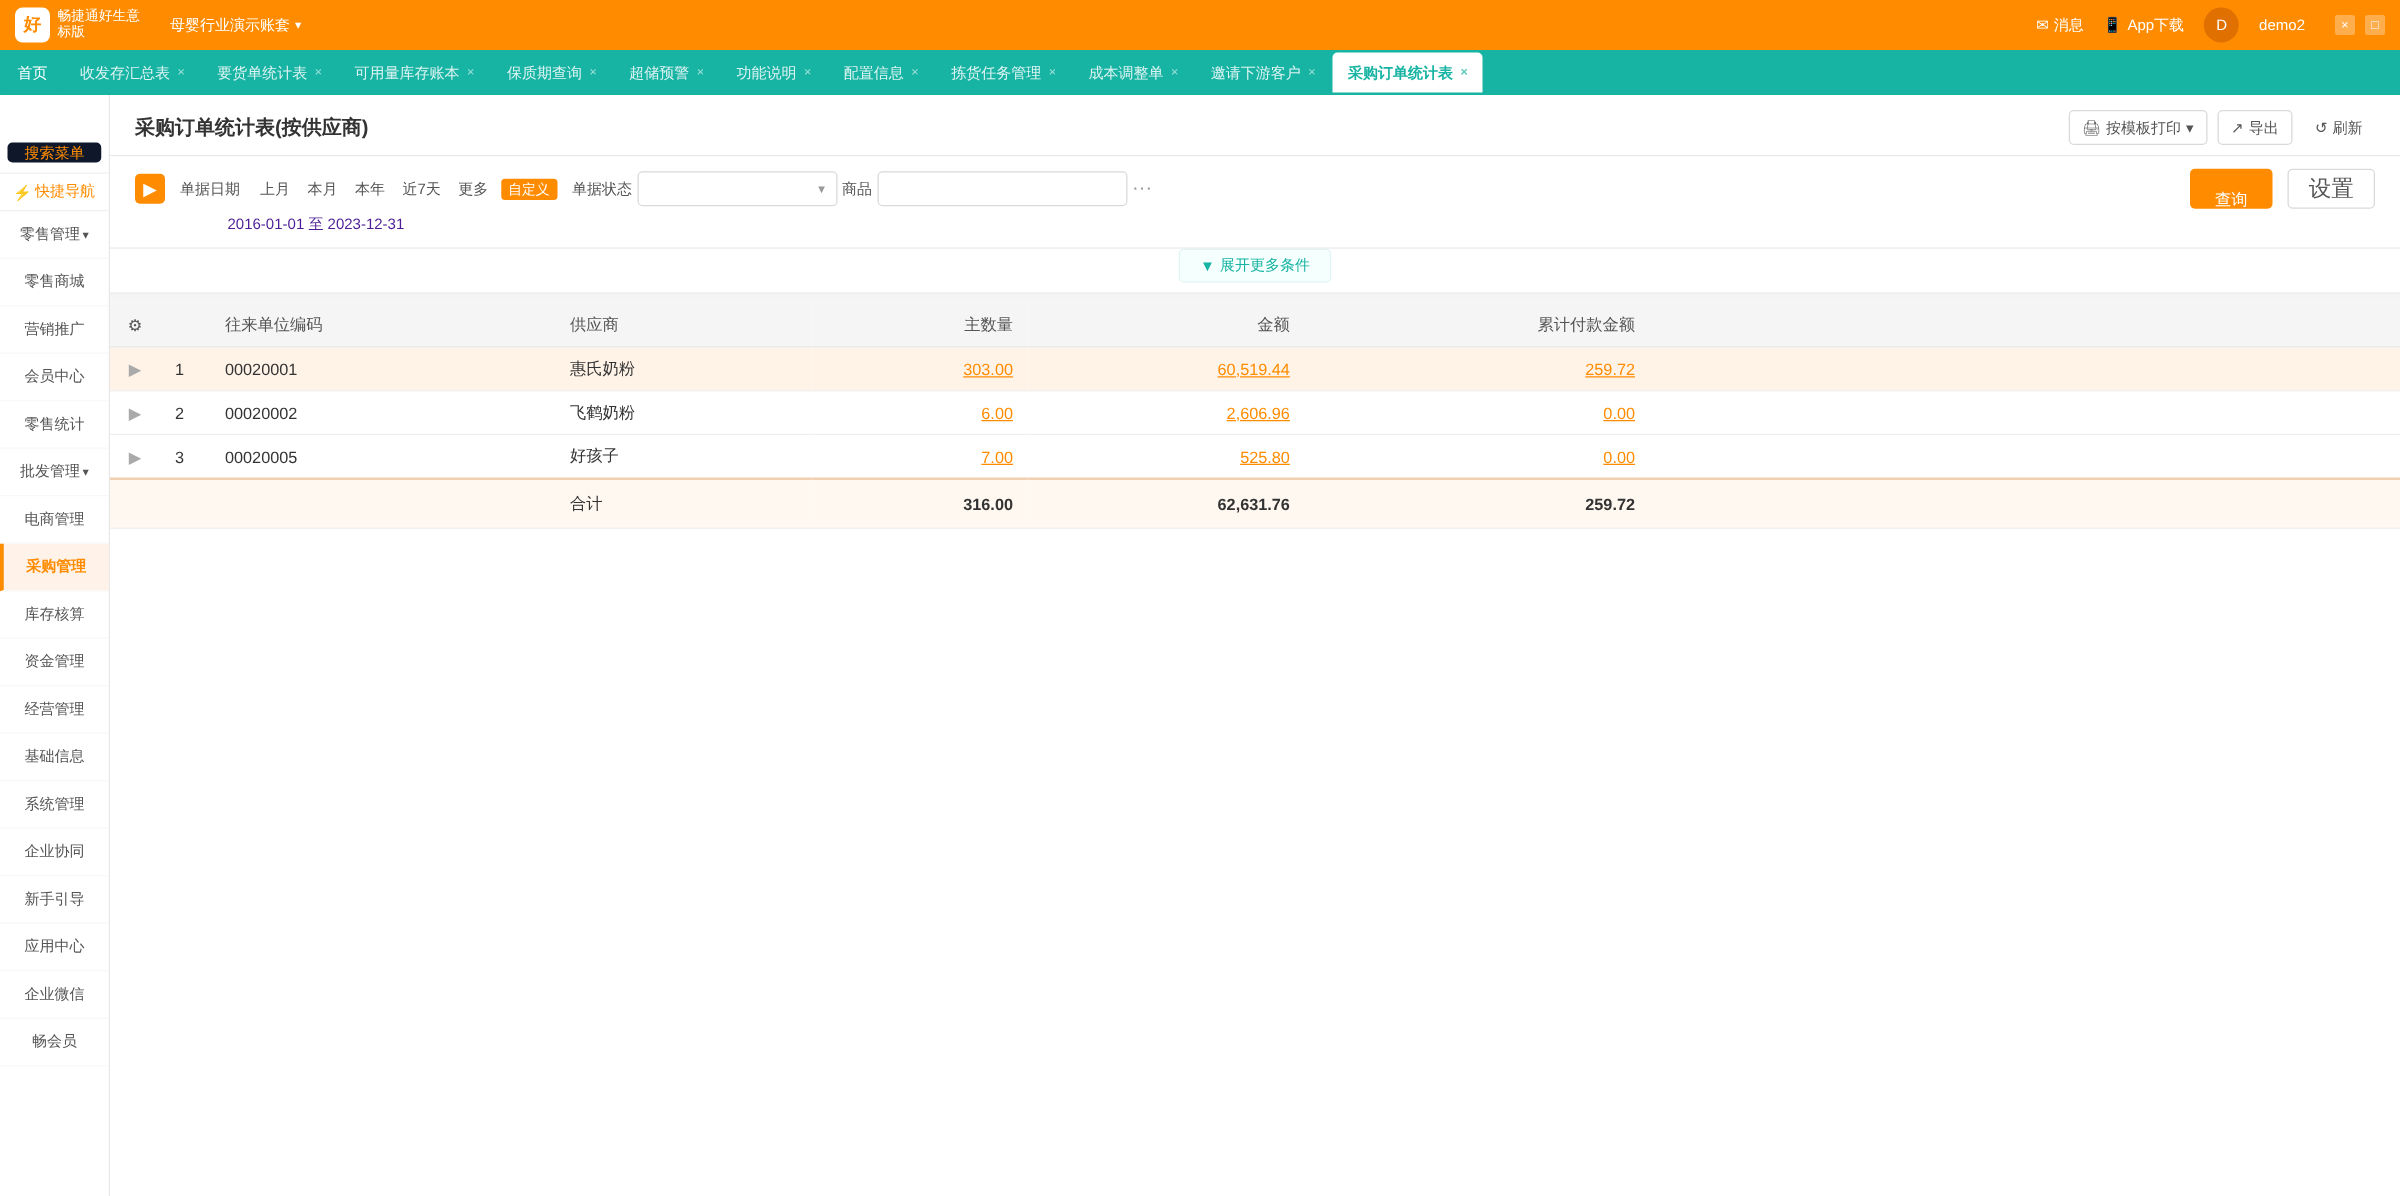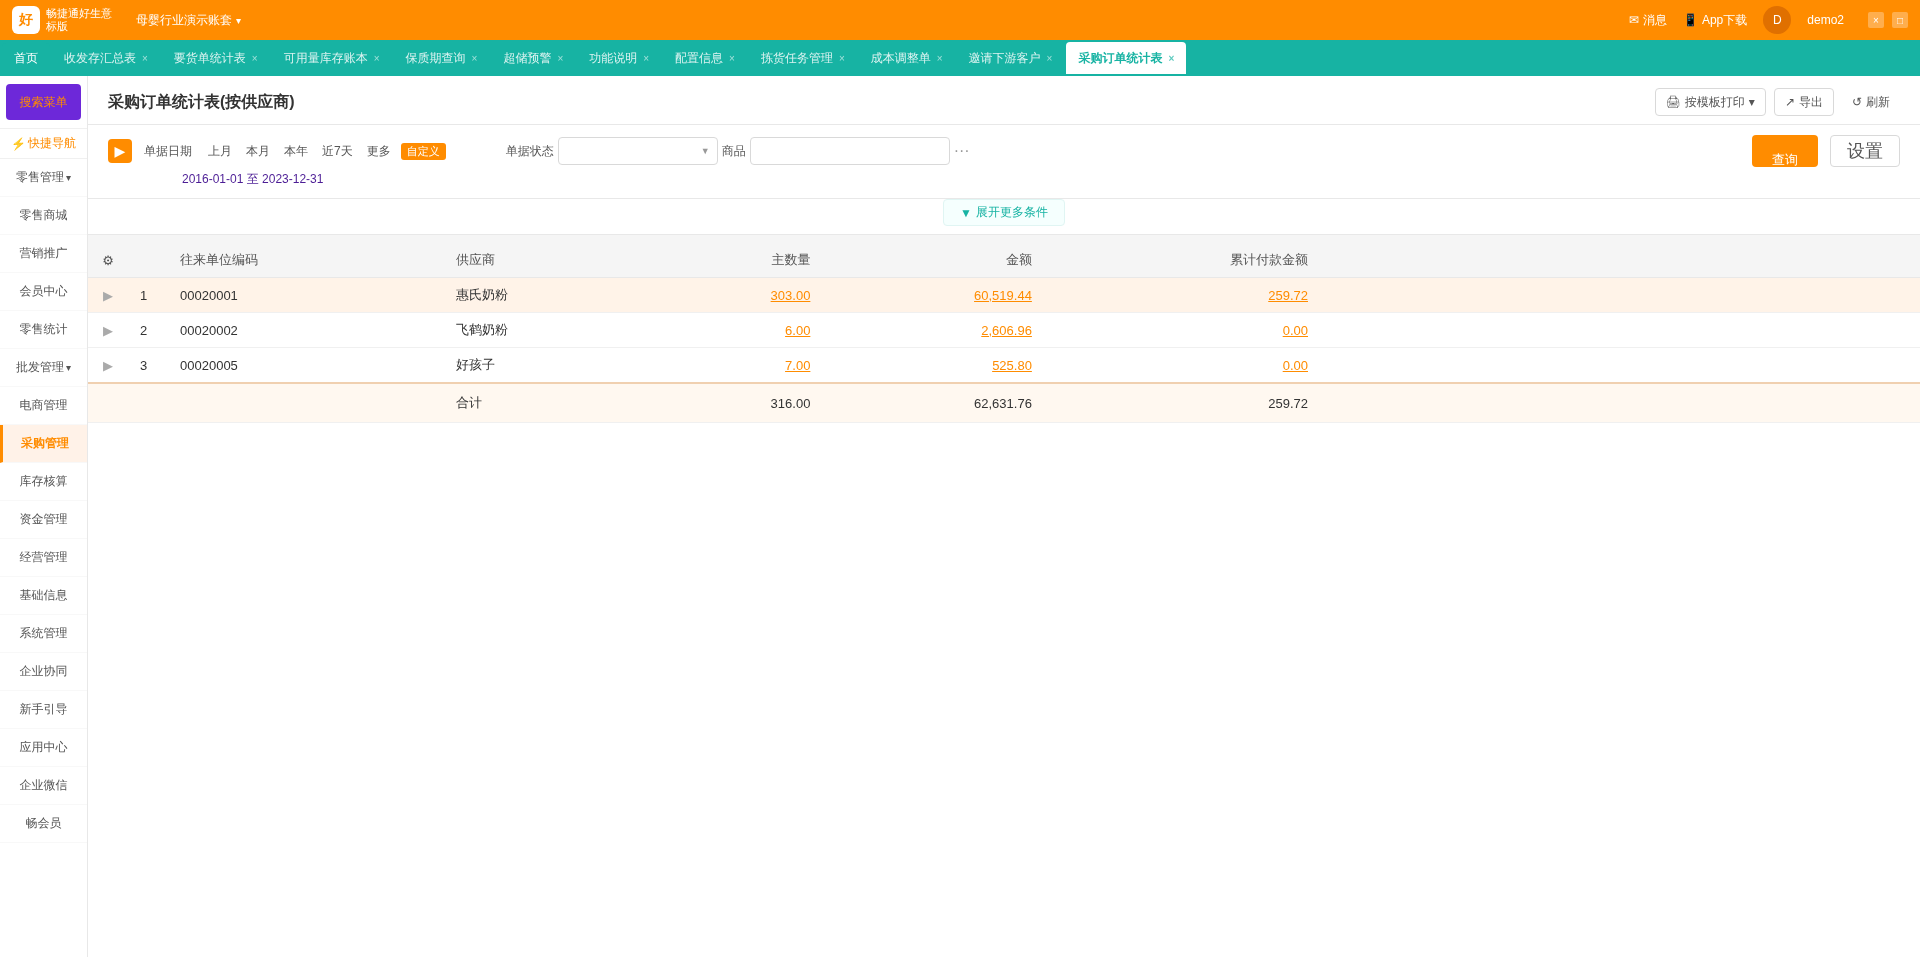--- a/index.html
+++ b/index.html
@@ -26,21 +26,21 @@
     .nav-tab.active { background: #fff; color: #17b3a3; font-weight: bold; height: 32px; }
     .nav-tab .close-x { font-size: 10px; color: inherit; margin-left: 2px; opacity: 0.7; }
     .nav-tab.home { background: #17b3a3; color: #fff; }
 
     
     .main-layout { display: flex; flex: 1; overflow: hidden; }
 
     
     .sidebar { width: 88px; background: #fff; border-right: 1px solid #e8e8e8; display: flex; flex-direction: column; overflow-y: auto; }
     .sidebar-search { padding: 8px 6px; border-bottom: 1px solid #f0f0f0; }
-    .sidebar-search-btn { width: 100%; height: 36px; background: #6d28d9; border: none; border-radius: 4px; color: #ff8c00; font-size: 12px; cursor: pointer; }
+    .sidebar-search-btn { width: 100%; height: 16px; background: #0f172a; border: none; border-radius: 4px; color: #ff8c00; font-size: 12px; cursor: pointer; margin-top: 30px; }
     .sidebar-nav-btn { padding: 6px 0; text-align: center; border-bottom: 1px solid #f0f0f0; }
     .sidebar-nav-btn-inner { color: #ff8c00; font-size: 12px; cursor: pointer; display: flex; align-items: center; justify-content: center; gap: 2px; }
     .sidebar-item { padding: 10px 6px; text-align: center; cursor: pointer; font-size: 12px; color: #555; border-bottom: 1px solid #f8f8f8; }
     .sidebar-item.active { color: #ff8c00; background: #fff2e8; font-weight: bold; border-left: 3px solid #ff8c00; }
     .sidebar-item.has-arrow { display: flex; align-items: center; justify-content: center; gap: 2px; }
 
     
     .content { flex: 1; display: flex; flex-direction: column; overflow: hidden; background: #f5f5f5; }
 
     
@@ -75,21 +75,21 @@
     .data-table { width: 100%; border-collapse: collapse; }
     .data-table th { background: #f5f5f5; padding: 8px 12px; text-align: left; font-size: 13px; font-weight: normal; color: #555; border-bottom: 1px solid #e8e8e8; white-space: nowrap; }
     .data-table th.num { text-align: right; }
     .data-table td { padding: 8px 12px; border-bottom: 1px solid #f0f0f0; font-size: 13px; color: #333; }
     .data-table td.num { text-align: right; }
     .data-table tr.highlighted { background: #fff3e8; }
     .data-table .link-val { color: #ff8c00; text-decoration: underline; cursor: pointer; }
     .data-table .settings-col { text-align: center; color: #aaa; cursor: pointer; }
     .table-footer { background: #fff8f0; border-top: 2px solid #f0d0b0; }
     .table-footer td { padding: 10px 12px; font-size: 13px; color: #333; }
-    .table-footer td.num { text-align: right; font-weight: normal; }
+    .table-footer td.num { text-align: right; font-weight: bold; }
 
     
     .filter-expand-arrow { width: 24px; height: 24px; background: #ff8c00; border-radius: 4px; display: flex; align-items: center; justify-content: center; color: #fff; font-size: 14px; cursor: pointer; flex-shrink: 0; }
   </style>
 </head>
 <body>
 
 <div class="top-bar">
   <div class="logo-area">
     <div class="logo-icon">
@@ -206,21 +206,21 @@
         <span class="filter-label">单据日期</span>
         <div class="date-shortcuts">
           <span class="date-shortcut">上月</span>
           <span class="date-shortcut">本月</span>
           <span class="date-shortcut">本年</span>
           <span class="date-shortcut">近7天</span>
           <span class="date-shortcut more">更多</span>
           <span class="date-custom-badge">自定义</span>
         </div>
 
-        <div style="flex:1;display:flex;align-items:center;gap:4px;margin-left:48px;">
+        <div style="flex:1;display:flex;align-items:center;gap:4px;">
           <span class="filter-label">单据状态</span>
           <div class="select-wrapper">
             <select class="filter-select">
               <option value=""></option>
             </select>
           </div>
           <span class="filter-label">商品</span>
           <input class="filter-goods-input" type="text" style="">
           <span style="color:#999;cursor:pointer;font-size:16px;">···</span>
         </div>

